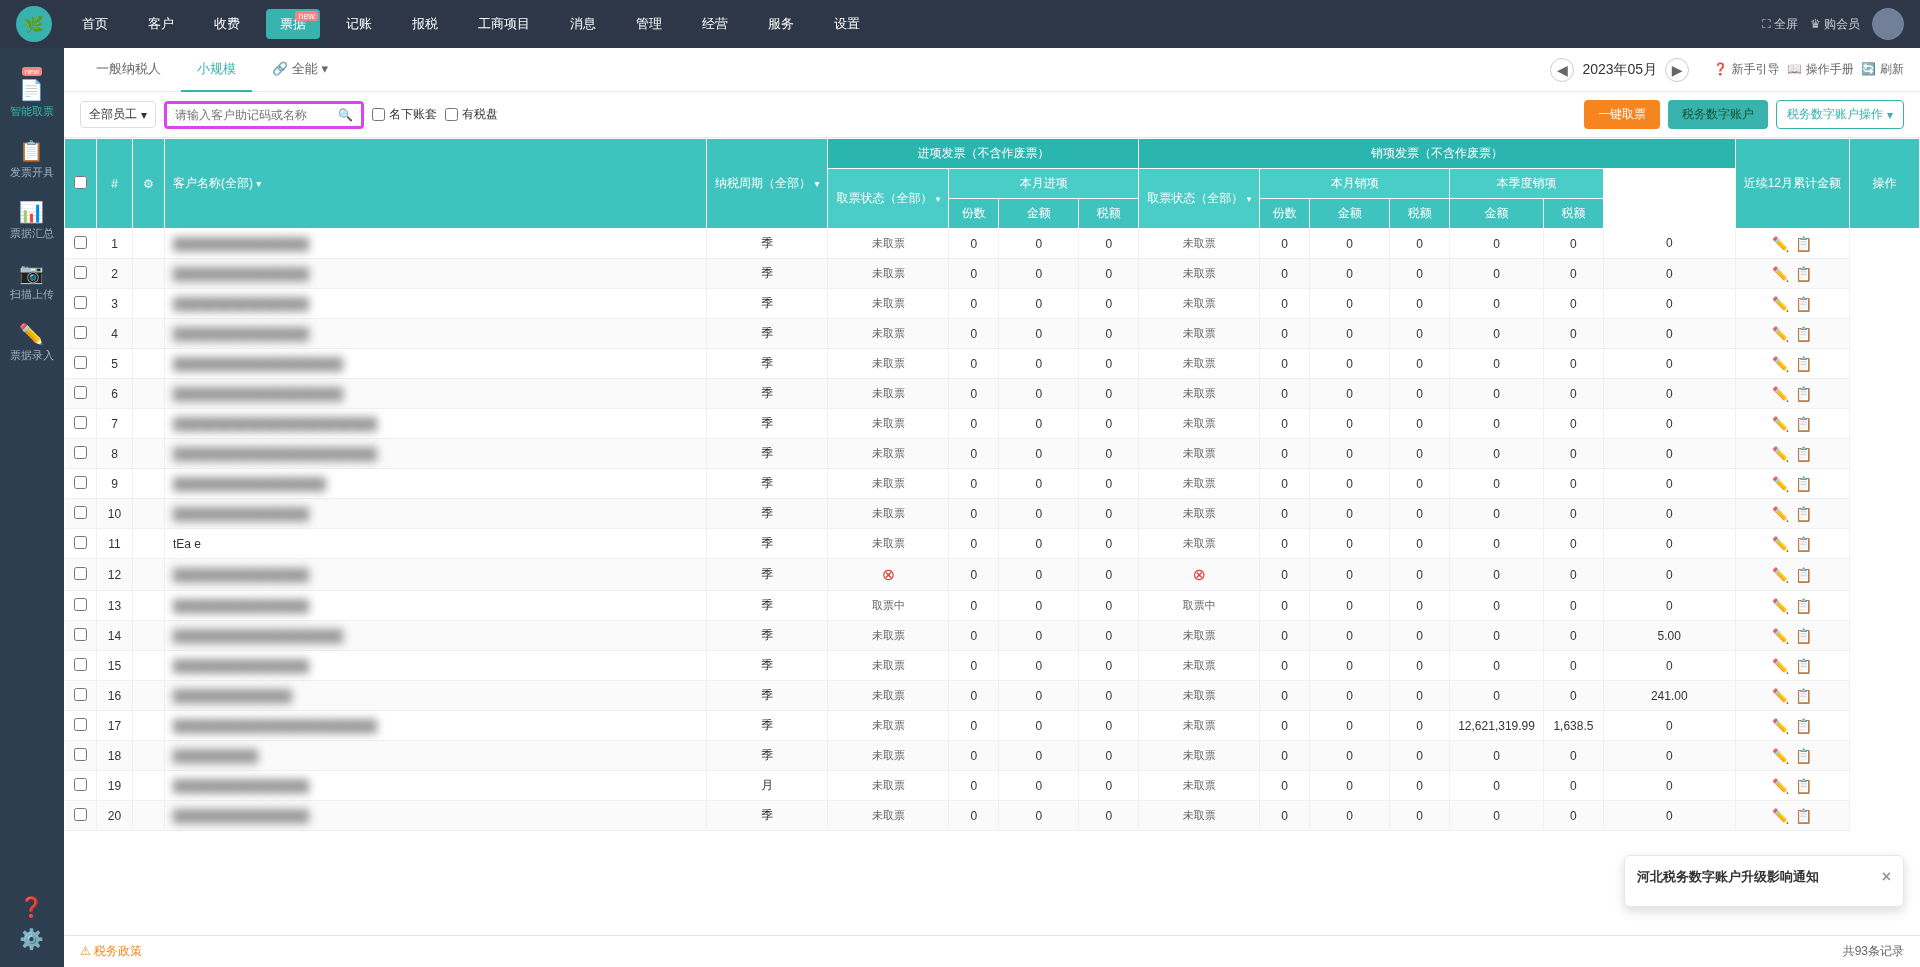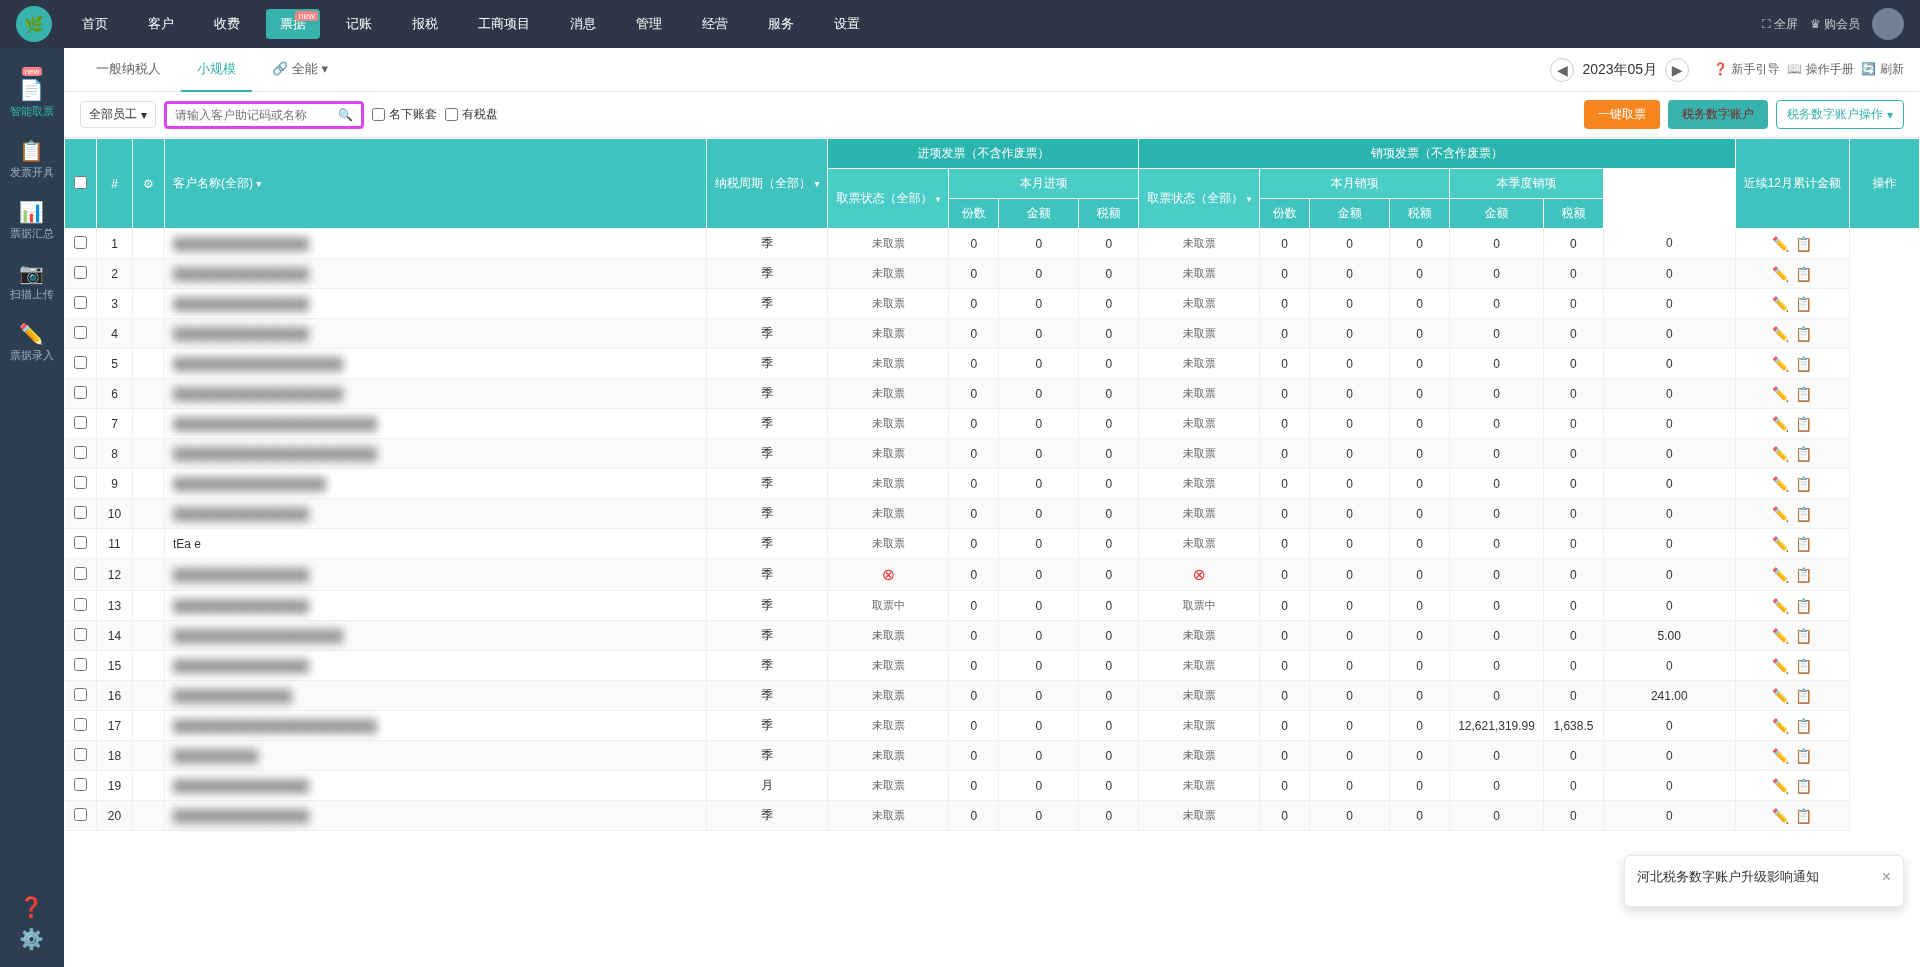--- a/index.html
+++ b/index.html
@@ -216,21 +216,21 @@
       color: white;
       border: none;
       border-radius: 4px;
       padding: 6px 14px;
       font-size: 12px;
       cursor: pointer;
       white-space: nowrap;
     }
     .btn-teal {
       background: #38b2ac;
-      color: #7f1d1d;
+      color: #14532d;
       border: none;
       border-radius: 4px;
       padding: 6px 14px;
       font-size: 12px;
       cursor: pointer;
       white-space: nowrap;
     }
     .btn-outline {
       background: white;
       color: #38b2ac;
@@ -310,21 +310,21 @@
       width: 280px;
       background: white;
       border: 1px solid #e2e8f0;
       border-radius: 6px;
       box-shadow: 0 4px 12px rgba(0,0,0,0.15);
       z-index: 200;
       padding: 12px;
     }
     .notification-popup .notif-header {
       font-size: 13px;
-      font-weight: normal;
+      font-weight: bold;
       color: #333;
       margin-bottom: 8px;
       display: flex;
       justify-content: space-between;
       align-items: center;
     }
     .notification-popup .notif-close {
       cursor: pointer;
       color: #999;
       font-size: 16px;
@@ -995,20 +995,24 @@
       <div class="action-icons">
         <span class="action-icon" title="编辑">✏️</span>
         <span class="action-icon" title="复制">📋</span>
       </div>
     </td>
   </tr>
         </tbody>
     </table>
   </div>
 
+  <div class="status-bar">
+    <span style="color:#f6841f;cursor:pointer;">⚠ 税务政策</span>
+    <span class="record-count">共93条记录</span>
+  </div>
 </div>
 
 <div class="notification-popup">
   <div class="notif-header">
     <span>河北税务数字账户升级影响通知</span>
     <span class="notif-close">×</span>
   </div>
 </div>
 
 </body></html>

